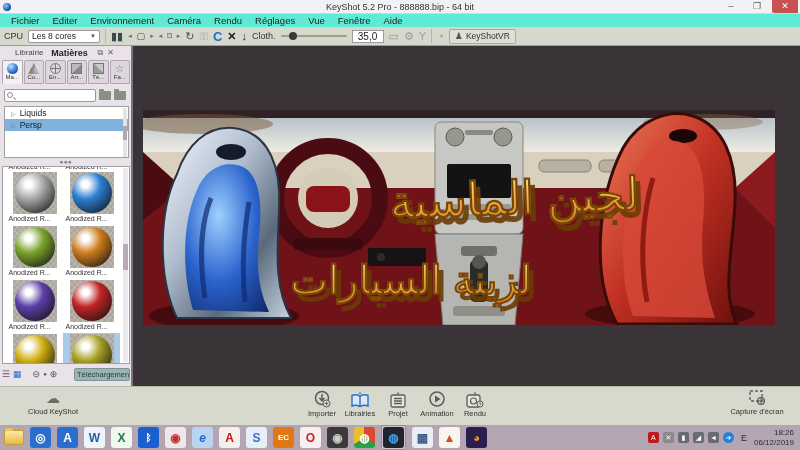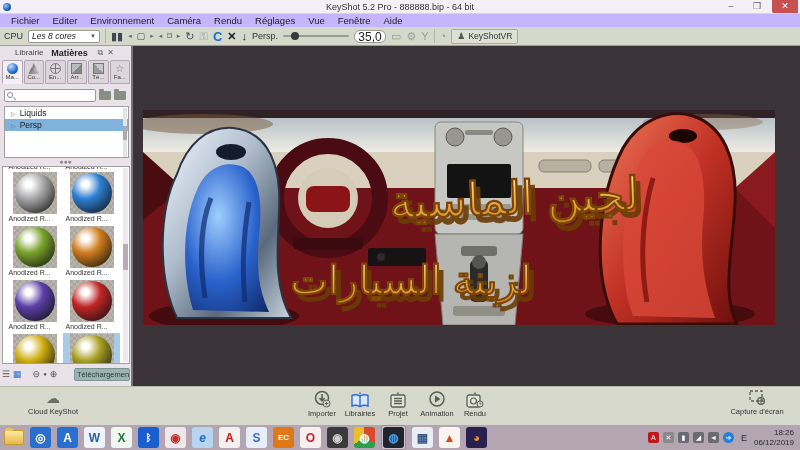--- a/index.html
+++ b/index.html
@@ -7,33 +7,33 @@
   #screen{position:relative;width:800px;height:450px;overflow:hidden;background:#e8e4e8;}
   .abs{position:absolute;}
 
   
   #titlebar{left:0;top:0;width:800px;height:14px;background:#f3f1f5;border-bottom:1px solid #d8d4d8;}
   #title{width:100%;text-align:center;font-size:9px;color:#333;line-height:14px;}
   #app-icon{left:3px;top:3px;width:8px;height:8px;border-radius:50%;
      background:radial-gradient(circle at 35% 35%,#8ec6ff,#1b5fae 60%,#123);}
   .winbtn{top:0;height:13px;width:26px;font-size:9px;line-height:12px;text-align:center;color:#555;}
   #btn-close{background:#c75050;color:#fff;border-radius:0 0 0 2px;}
-  #menubar{left:0;top:14px;width:800px;height:13px;background:#c4b5fd;display:flex;align-items:center;padding-left:5px;gap:1px;}
+  #menubar{left:0;top:14px;width:800px;height:13px;background:#5eead4;display:flex;align-items:center;padding-left:5px;gap:1px;}
   .menu-item{font-size:9.5px;color:#222;padding:0 6px;line-height:13px;}
   #toolbar{left:0;top:27px;width:800px;height:19px;background:#d5d9cc;border-bottom:1px solid #9ba18f;display:flex;align-items:center;gap:5px;padding:0 4px;}
   .tb-label{font-size:9px;color:#333;}
-  #cores-select{width:72px;height:13px;background:#fff;border:1px solid #9a9a9a;font-size:8.5px;color:#222;display:flex;align-items:center;justify-content:space-between;padding:0 3px;border-radius:2px;font-style:italic;}
+  #cores-select{width:72px;height:13px;background:#fff;border:1px solid #9a9a9a;font-size:8.5px;color:#222;display:flex;align-items:center;justify-content:space-between;padding:0 3px;border-radius:2px;}
   .tb-ico{font-size:11px;color:#3d4a52;line-height:17px;}
   .tb-ico.small{font-size:9px;}
   .tb-ico.blue{color:#1a6fc8;font-weight:bold;font-size:13px;}
   .tb-ico.gray{color:#9aa096;}
   .tb-arrow{font-size:7px;color:#6a7066;}
   #persp-slider{width:66px;height:2px;background:#9aa08e;position:relative;border-radius:2px;}
   #persp-knob{position:absolute;left:8px;top:-3px;width:8px;height:8px;border-radius:50%;background:#3a3a3a;}
-  #fov-field{width:32px;height:13px;background:#fff;border:1px solid #9a9a9a;font-size:12px;color:#222;text-align:center;line-height:12px;border-radius:6px;}
+  #fov-field{width:32px;height:13px;background:#fff;border:1px solid #9a9a9a;font-size:10px;color:#222;text-align:center;line-height:12px;border-radius:0;}
   #vr-btn{height:15px;border:1px solid #a8ab9e;background:#dde0d4;border-radius:2px;display:flex;align-items:center;font-size:8.5px;color:#333;padding:0 5px;gap:3px;}
   .vsep{width:1px;height:14px;background:#b4b8aa;}
 
   
   #libpanel{left:0;top:46px;width:133px;height:340px;background:#e9e2e8;border-right:2px solid #7a747a;}
   #lib-head{left:0;top:0;width:131px;height:13px;display:flex;align-items:center;padding:0 15px;}
   #lib-head .t1{font-size:8px;color:#444;}
   #lib-head .t2{flex:1;text-align:center;font-size:9px;font-weight:bold;color:#222;}
   #lib-head .hicon{font-size:8px;color:#666;padding:0 2px;}
   #tabs{left:2px;top:14px;width:128px;height:24px;display:flex;gap:1px;}
@@ -130,21 +130,21 @@
     <span class="tb-ico small">▢</span>
     <span class="tb-arrow">▸</span>
     <span class="tb-arrow">◂</span>
     <span class="tb-ico small">⌑</span>
     <span class="tb-arrow">▸</span>
     <span class="tb-ico">↻</span>
     <span class="tb-ico gray">⚿</span>
     <span class="tb-ico blue">C</span>
     <span class="tb-ico" style="color:#222;font-weight:bold">✕</span>
     <span class="tb-ico" style="color:#222">↓</span>
-    <span class="tb-label">Persp.</span>
+    <span class="tb-label">Cloth.</span>
     <span id="persp-slider">
         <span id="persp-knob"></span>
       </span>
     <span id="fov-field">35,0</span>
     <span class="tb-ico gray">▭</span>
     <span class="tb-ico gray">⚙</span>
     <span class="tb-ico gray">Y</span>
     <span class="vsep"></span>
     <span class="tb-ico gray">◔</span>
     <span id="vr-btn">

